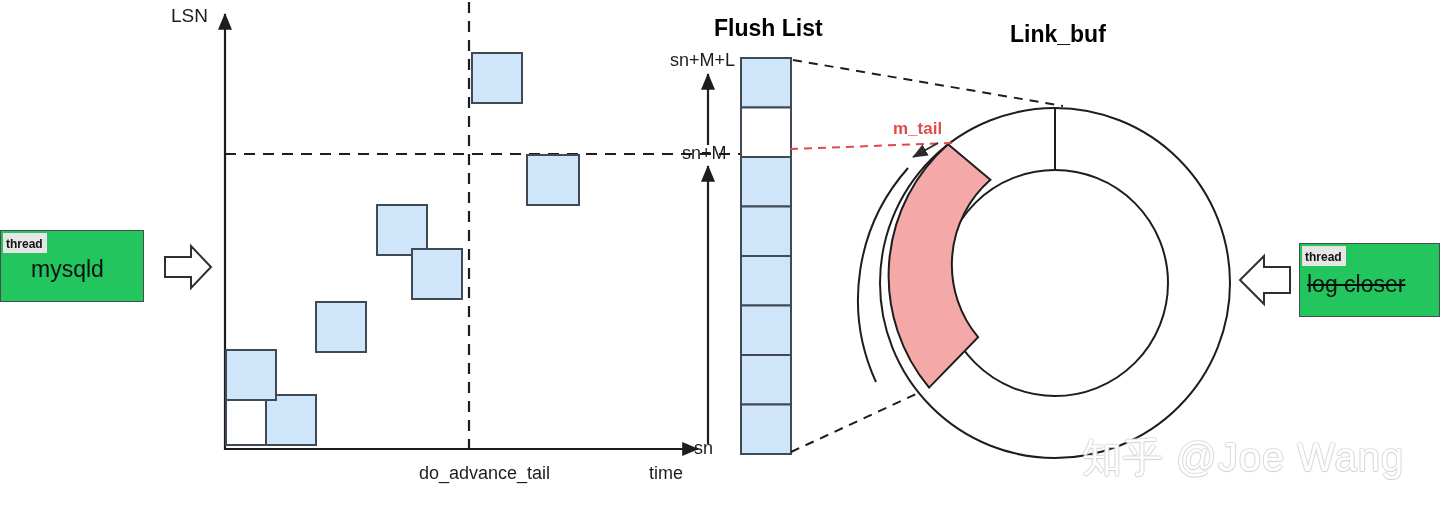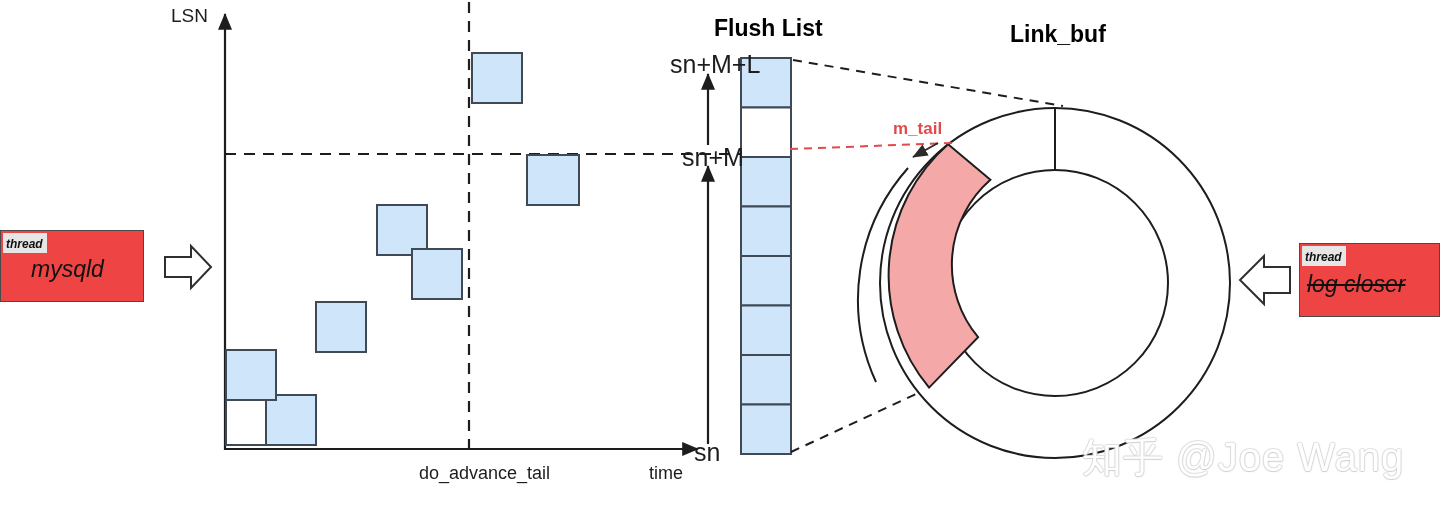--- a/index.html
+++ b/index.html
@@ -28,21 +28,21 @@
     height: 520px;
   }
   .lbl {
     position: absolute;
     white-space: pre;
     font-family: "Liberation Sans", sans-serif;
     line-height: 1.12;
   }
   .lbl-axis      { font-size: 19px; color: #1d1d1d; }
   .lbl-section   { font-size: 23px; font-weight: 700; color: #000000; }
-  .lbl-sn        { font-size: 25px; color: #1d1d1d; }
+  .lbl-sn        { font-size: 18px; color: #1d1d1d; }
   .lbl-mtail     { font-size: 17px; font-weight: 700; color: #e04a4a; }
   .lbl-threadtag { font-size: 12px; font-weight: 700; color: #111111; }
   .lbl-threadname{ font-size: 23px; color: #111111; }
   .lbl-threadname.struck { text-decoration: line-through; text-decoration-thickness: 2px; }
   .lbl-axisname  { font-size: 18px; color: #1d1d1d; margin-left: 20px; }
   .watermark {
     position: absolute;
     font-size: 40px;
     color: #ffffff;
     text-shadow:
@@ -50,22 +50,21 @@
       1px 0 1px #dadada, -1px 0 1px #dadada,
       0 -1px 1px #e2e2e2;
     letter-spacing: 1px;
     white-space: pre;
     font-family: "Liberation Sans", sans-serif;
   }
   .thread-box {
     position: absolute;
     box-sizing: border-box;
     border: 1.6px solid #4a4a4a;
-    background: #ef4444;
-    font-style: italic;
+    background: #22c55e;
   }
   .thread-tagbg {
     position: absolute;
     background: #e6e6e6;
     padding: 1px 4px 1px 3px;
   }
 </style>
 </head>
 <body>
 

